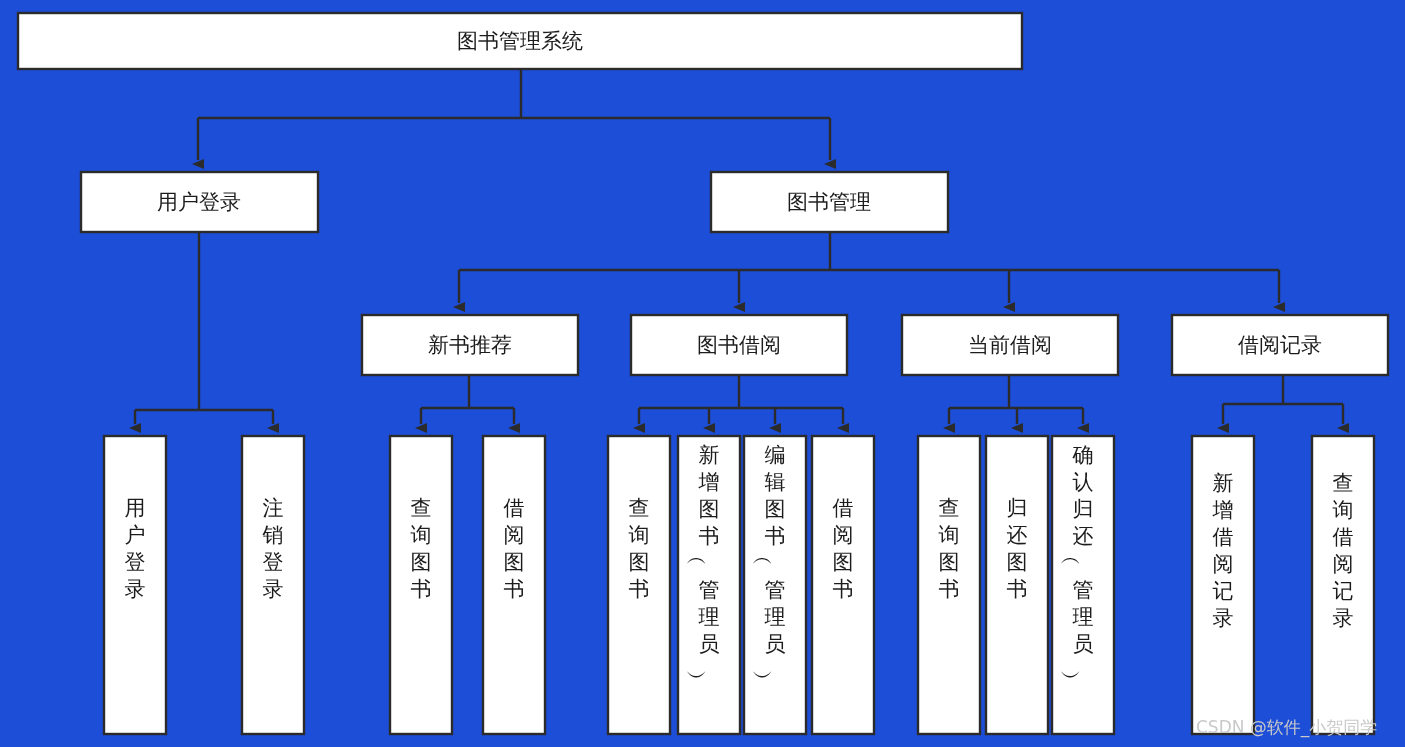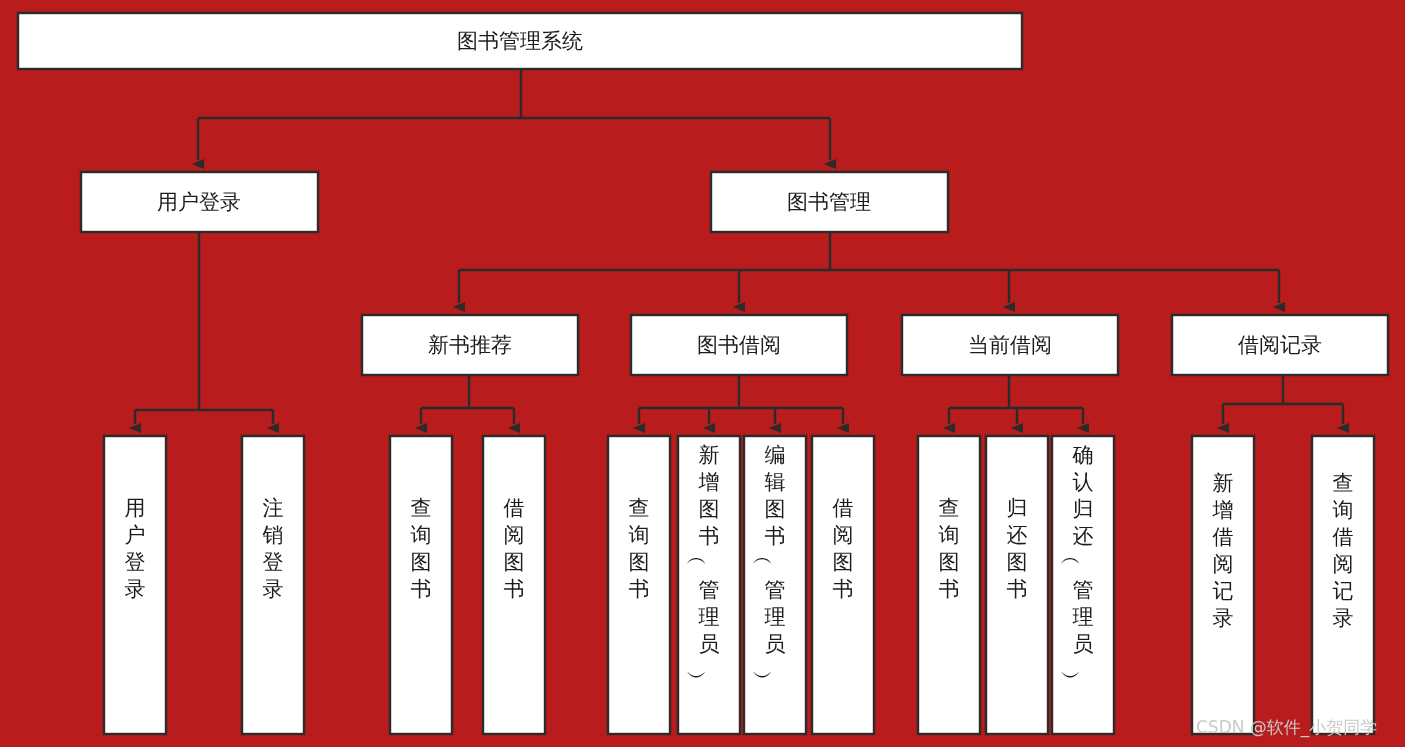--- a/index.html
+++ b/index.html
@@ -7,21 +7,21 @@
     padding: 0;
     background: #ffffff;
   }
   body {
     font-family: "DejaVu Sans", "Liberation Sans", sans-serif;
   }
   #diagram-root {
     position: relative;
     width: 1405px;
     height: 747px;
-    background: #b91c1c;
+    background: #1d4ed8;
     overflow: hidden;
   }
   svg#flowchart {
     position: absolute;
     left: 0;
     top: 0;
     width: 1405px;
     height: 747px;
     display: block;
   }

